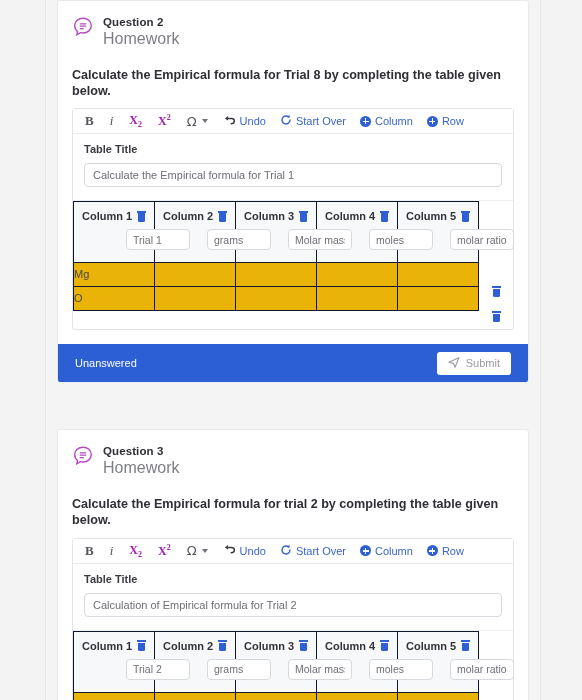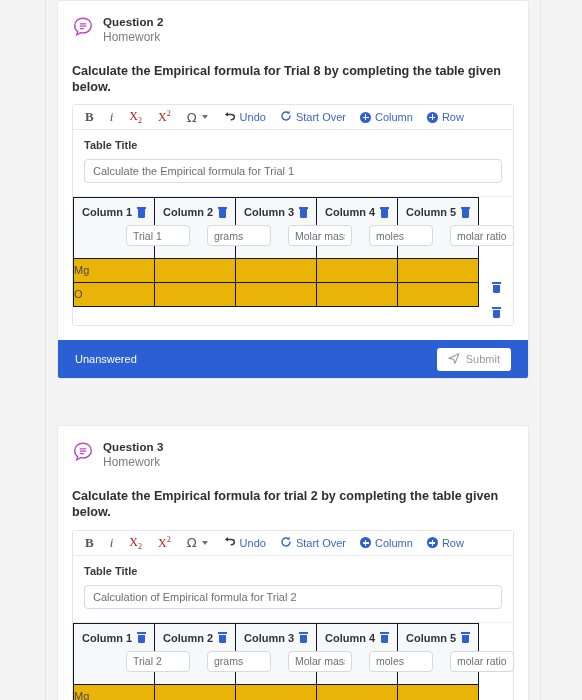--- a/index.html
+++ b/index.html
@@ -72,21 +72,21 @@
     margin-top: 1px;
   }
   .q-head-text { display: flex; flex-direction: column; gap: 2px; padding-top: 1px;}
   .q-title {
     font-size: 11.5px;
     font-weight: bold;
     color: #2e2e35;
     letter-spacing: 0.1px;
   }
   .q-sub {
-    font-size: 12px;
+    font-size: 16px;
     color: #7d7d86;
   }
 
   .q-prompt {
     margin-top: 20px;
     font-size: 12.6px;
     font-weight: bold;
     color: #2f2f36;
     line-height: 1.25;
   }
@@ -114,21 +114,21 @@
     padding: 0 7px;
     color: #3a66c8;
     font-size: 11px;
     white-space: nowrap;
     cursor: pointer;
     user-select: none;
   }
   .tb-btn.icon-only { padding: 0 8px; color: #55555e; }
   .tb-glyph-b { font-family: "Liberation Serif", serif; font-weight: bold; font-size: 13px; color: #55555e; }
   .tb-glyph-i { font-family: "Liberation Serif", serif; font-style: italic; font-size: 13px; color: #55555e; }
-  .tb-glyph-x { font-size: 12px; color: #b91c1c; font-family: "Liberation Serif", serif; }
+  .tb-glyph-x { font-size: 12px; color: #a21caf; font-family: "Liberation Serif", serif; font-weight: bold; }
   .tb-glyph-x sub { font-size: 8px; }
   .tb-glyph-x sup { font-size: 8px; }
   .tb-omega { font-family: "DejaVu Sans", sans-serif; font-size: 13px; color: #55555e; }
   .caret {
     width: 0; height: 0;
     border-left: 3px solid transparent;
     border-right: 3px solid transparent;
     border-top: 4px solid #70707a;
     margin-left: 1px;
   }

